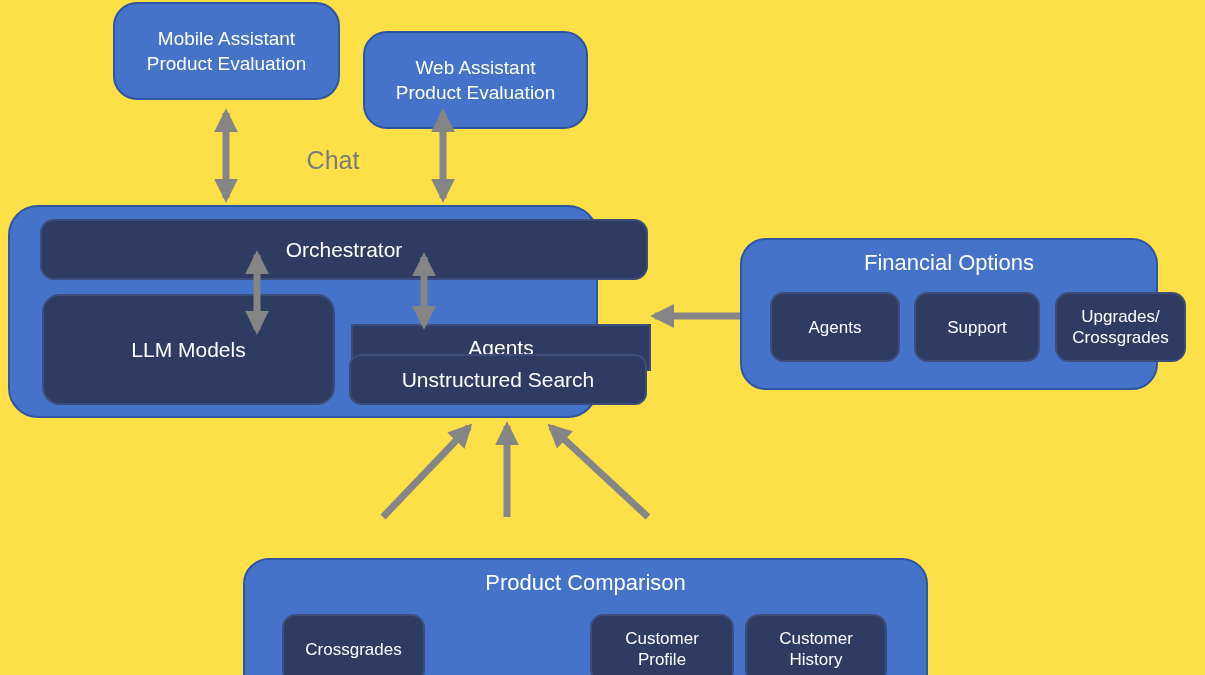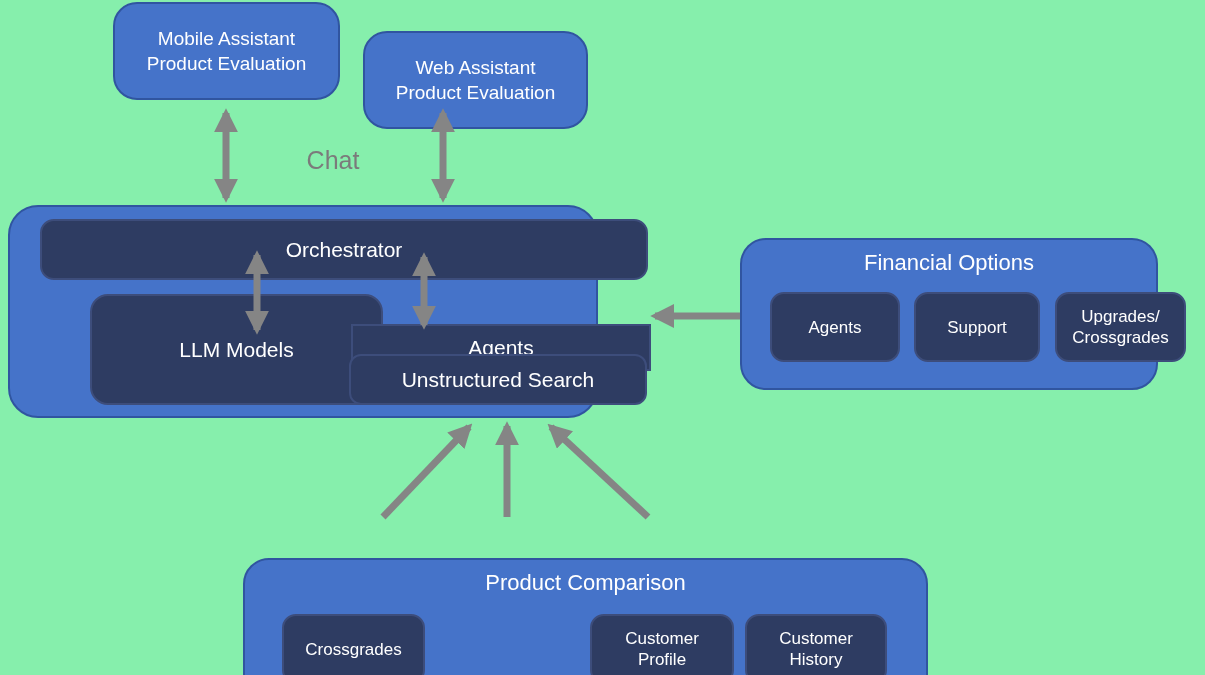--- a/index.html
+++ b/index.html
@@ -1,37 +1,37 @@
 <!DOCTYPE html>
 <html><head>
 <meta charset="utf-8">
 <style>
   html,body{margin:0;padding:0;background:#000;}
   body{width:1205px;height:675px;overflow:hidden;font-family:"Liberation Sans",sans-serif;}
-  .canvas{position:relative;width:1205px;height:675px;background:#86efac;}
+  .canvas{position:relative;width:1205px;height:675px;background:#fde047;}
 
   .blue-box{position:absolute;background:#4573C9;border:2px solid #3055A0;box-sizing:border-box;}
   .navy-box{position:absolute;background:#2E3C62;border:2px solid #3D4D7B;border-radius:14px;
             box-sizing:border-box;display:flex;align-items:center;justify-content:center;}
   .lbl{color:#FFFFFF;text-align:center;white-space:pre-line;line-height:1.22;}
 
   
   .top-node{border-radius:24px;display:flex;align-items:center;justify-content:center;}
   #node-mobile{left:113px;top:2px;width:227px;height:98px;}
   #node-web{left:363px;top:2px;width:225px;height:98px;margin-top:29px;}
   .top-node .lbl{font-size:19px;line-height:25px;}
 
   
   .chat-lbl{position:absolute;left:268px;top:146px;width:130px;text-align:center;
             color:#7B7B7B;font-size:25px;font-weight:500;}
 
   
   #core{left:8px;top:205px;width:590px;height:213px;border-radius:30px;}
   #orchestrator{left:30px;top:12px;width:608px;height:61px;border-radius:14px;}
-  #llm-models{left:32px;top:87px;width:293px;height:111px;border-radius:18px;margin-left:48px;}
+  #llm-models{left:32px;top:87px;width:293px;height:111px;border-radius:18px;}
   #agents{left:341px;top:85px;width:300px;height:47px;border-radius:0;margin-top:32px;}
   #unstructured{left:339px;top:147px;width:298px;height:51px;border-radius:12px;}
   .core-lbl{font-size:21px;}
 
   
   #financial{left:740px;top:238px;width:418px;height:152px;border-radius:26px;}
   #pc{left:243px;top:518px;width:685px;height:152px;border-radius:26px;margin-top:40px;}
   .cont-title{position:absolute;left:0;top:10px;width:100%;text-align:center;
               color:#FFFFFF;font-size:22px;}
   #fin-payment{left:28px;top:52px;width:130px;height:70px;}

